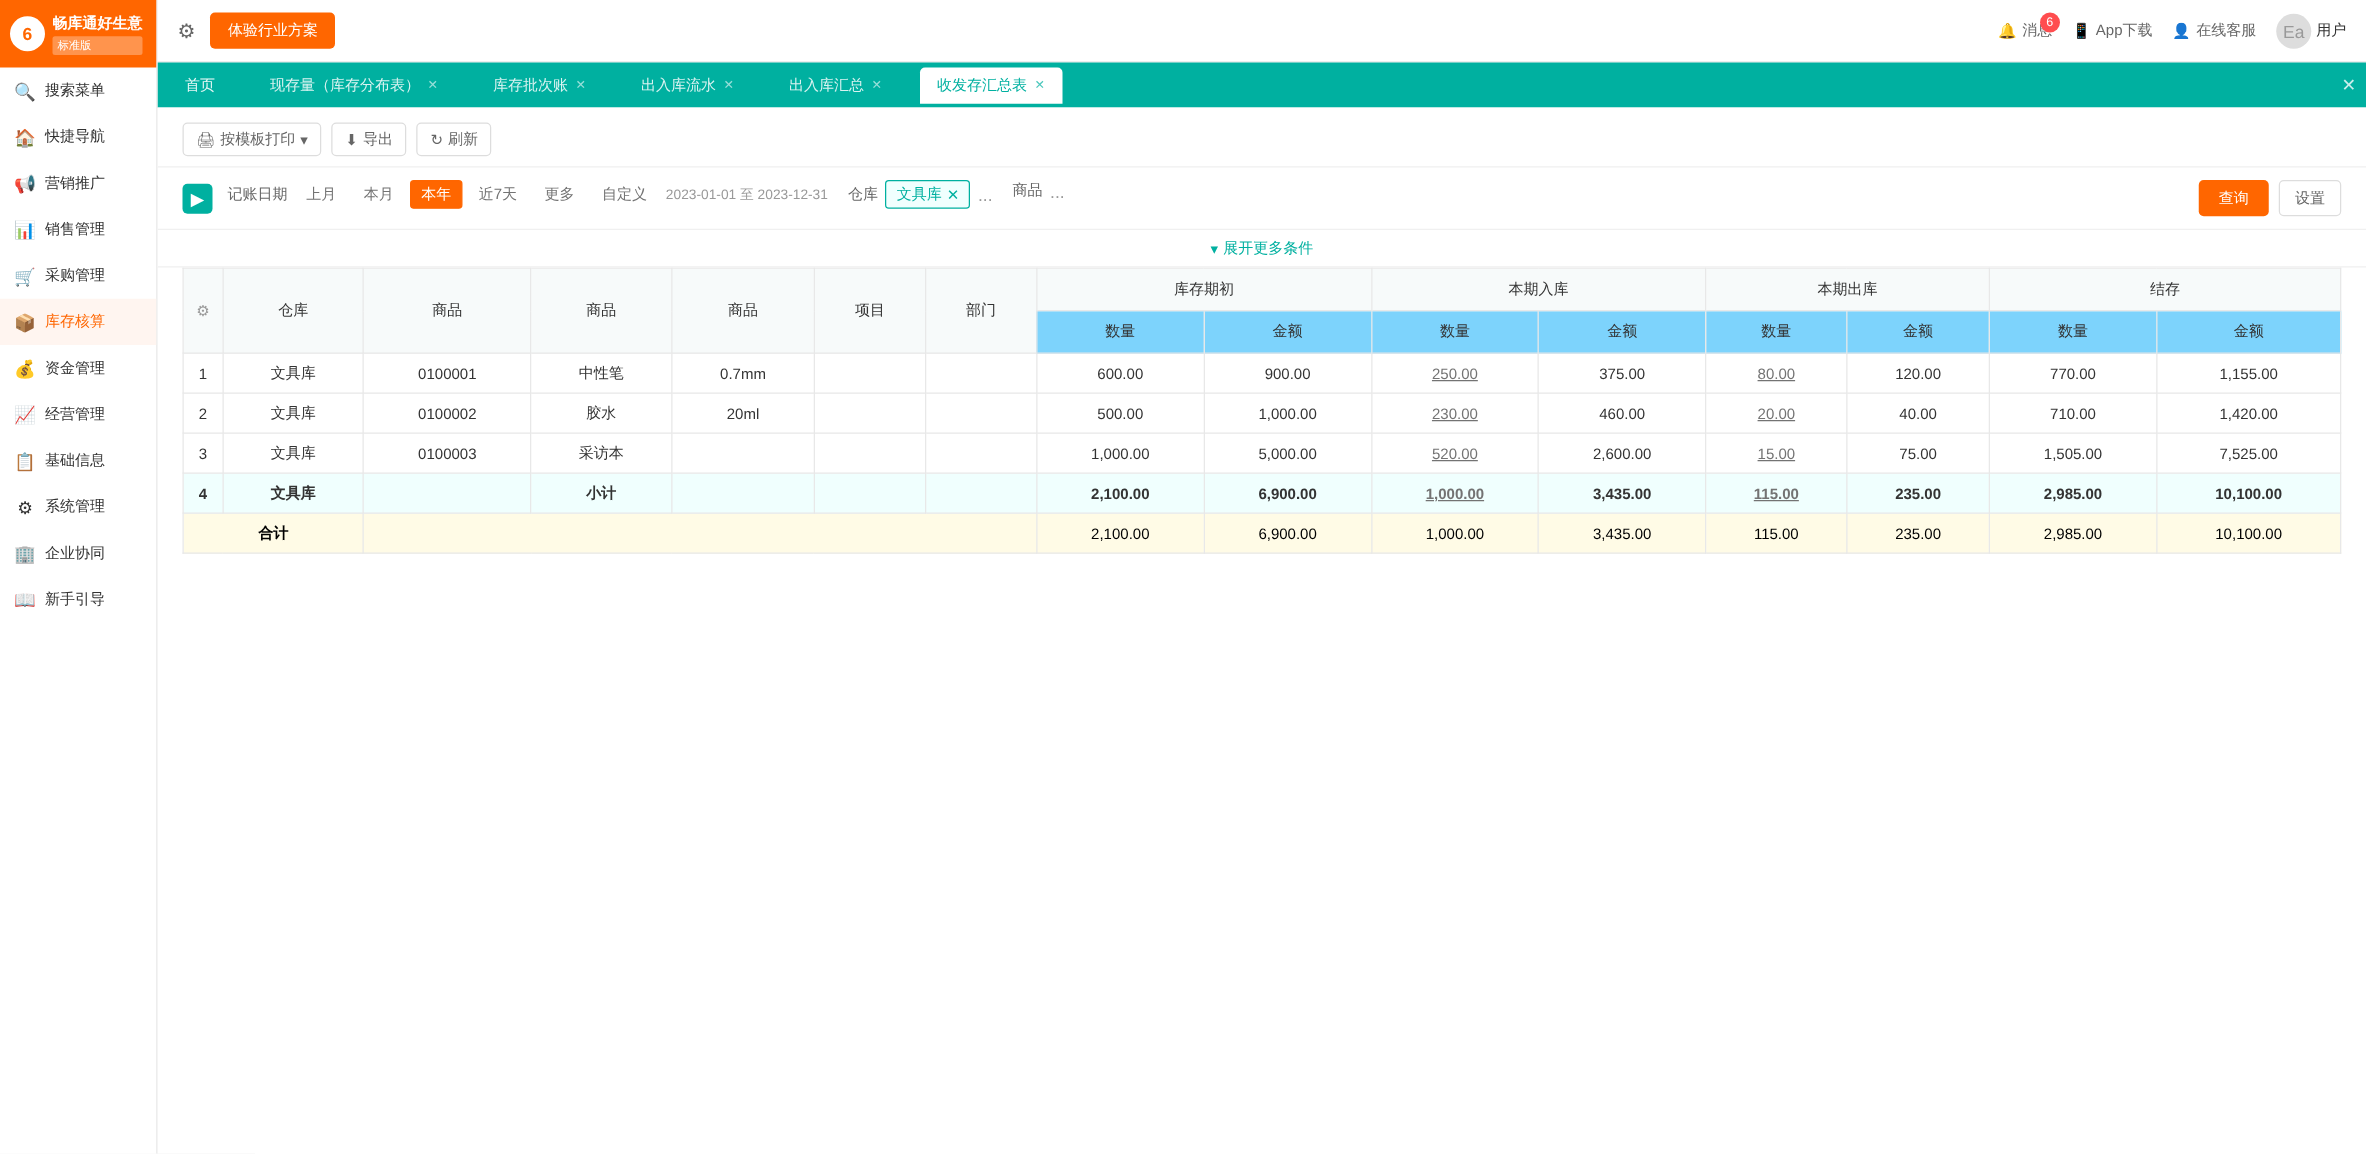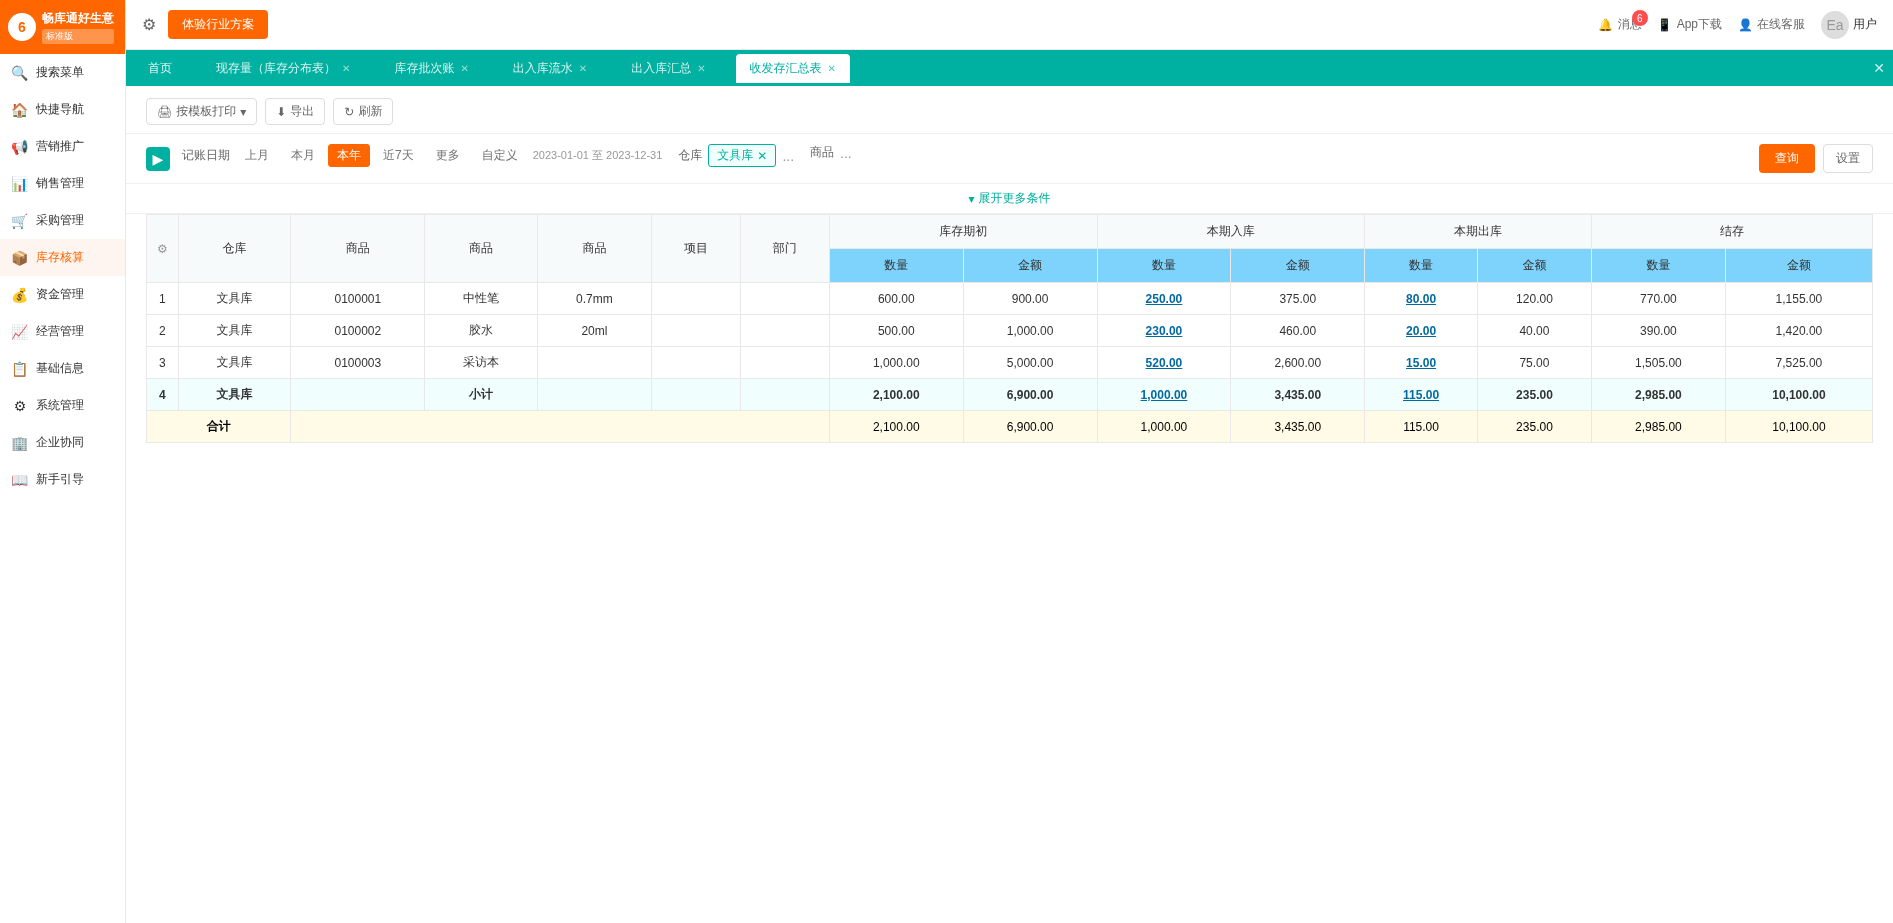--- a/index.html
+++ b/index.html
@@ -70,21 +70,21 @@
     .btn-export { background: #fff; color: #666; border: 1px solid #ddd; border-radius: 4px; padding: 4px 10px; font-size: 12px; cursor: pointer; display: flex; align-items: center; gap: 4px; }
     .btn-refresh { background: #fff; color: #666; border: 1px solid #ddd; border-radius: 4px; padding: 4px 10px; font-size: 12px; cursor: pointer; display: flex; align-items: center; gap: 4px; }
 
     
     .table-wrap { flex: 1; overflow: auto; padding: 0 20px; }
     table { width: 100%; border-collapse: collapse; font-size: 12px; }
     thead tr th { background: #f7fafa; border: 1px solid #e8e8e8; padding: 8px 10px; text-align: center; color: #333; font-weight: 500; white-space: nowrap; }
     thead tr.sub-header th { background: #7dd3fc; }
     tbody tr td { border: 1px solid #e8e8e8; padding: 7px 10px; text-align: center; color: #333; }
     tbody tr.subtotal td { font-weight: bold; background: #f0fffe; }
-    .num-link { color: #0369a1; text-decoration: underline; cursor: pointer; font-weight: bold; }
+    .num-link { color: #737373; text-decoration: underline; cursor: pointer; }
     .settings-col { width: 30px; text-align: center; color: #999; cursor: pointer; }
     tfoot tr td { background: #fffbe6; border: 1px solid #e8e8e8; padding: 7px 10px; text-align: center; font-weight: 500; }
   </style>
 </head>
 <body>
 
 <div class="sidebar">
   <div class="sidebar-logo">
     <div class="sidebar-logo-icon">6</div>
     <div>
@@ -317,21 +317,21 @@
       <td>胶水</td>
       <td>20ml</td>
       <td></td>
       <td></td>
       <td>500.00</td>
       <td>1,000.00</td>
       <td><span class="num-link">230.00</span></td>
       <td>460.00</td>
       <td><span class="num-link">20.00</span></td>
       <td>40.00</td>
-      <td>390.00</td>
+      <td>710.00</td>
       <td>1,420.00</td>
     </tr>
             <tr>
       <td>3</td>
       <td>文具库</td>
       <td>0100003</td>
       <td>采访本</td>
       <td></td>
       <td></td>
       <td></td>

